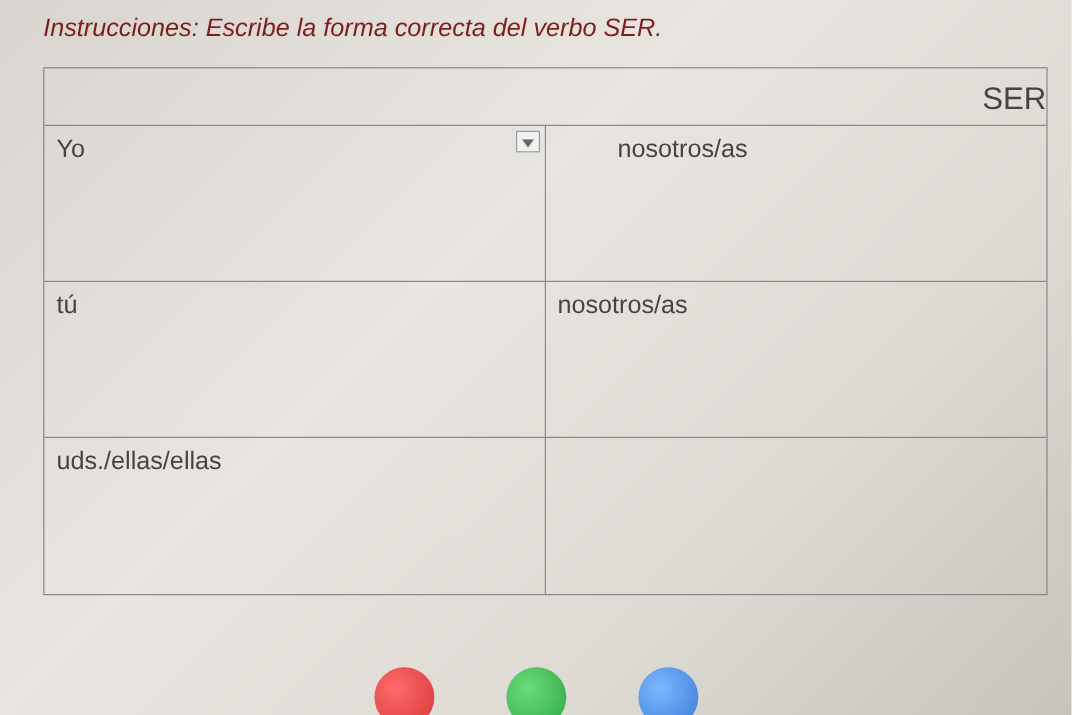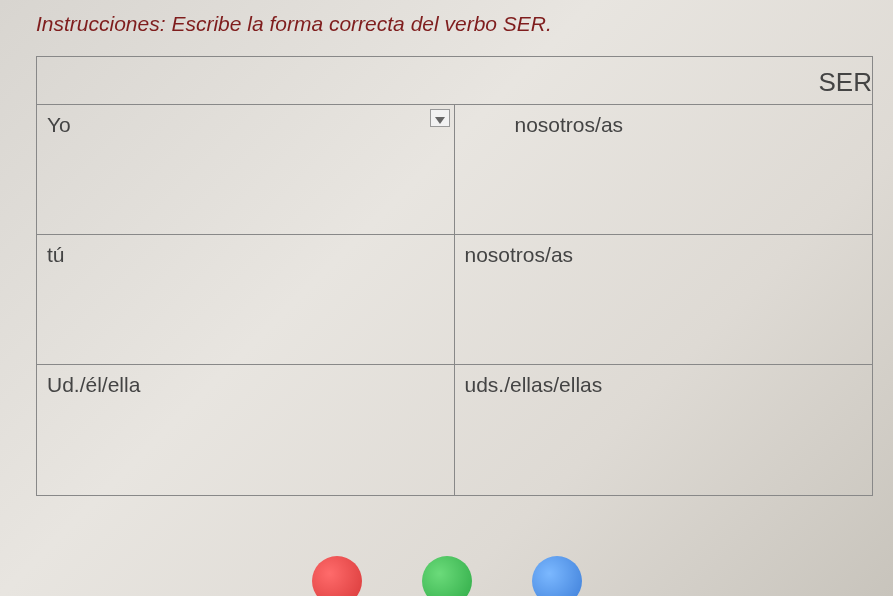--- a/index.html
+++ b/index.html
@@ -109,23 +109,20 @@
     <div class="cell nosotros-cell">
       <span>nosotros/as</span>
     </div>
     <div class="cell">
       <span>tú</span>
     </div>
     <div class="cell">
       <span>nosotros/as</span>
     </div>
     <div class="cell">
-      <span>Ud./él/ella</span>
-    </div>
-    <div class="cell">
       <span>uds./ellas/ellas</span>
     </div>
   </div>
 </div>
 
 <div class="bottom-dots">
   <div class="dot red"></div>
   <div class="dot green"></div>
   <div class="dot blue"></div>
 </div>

